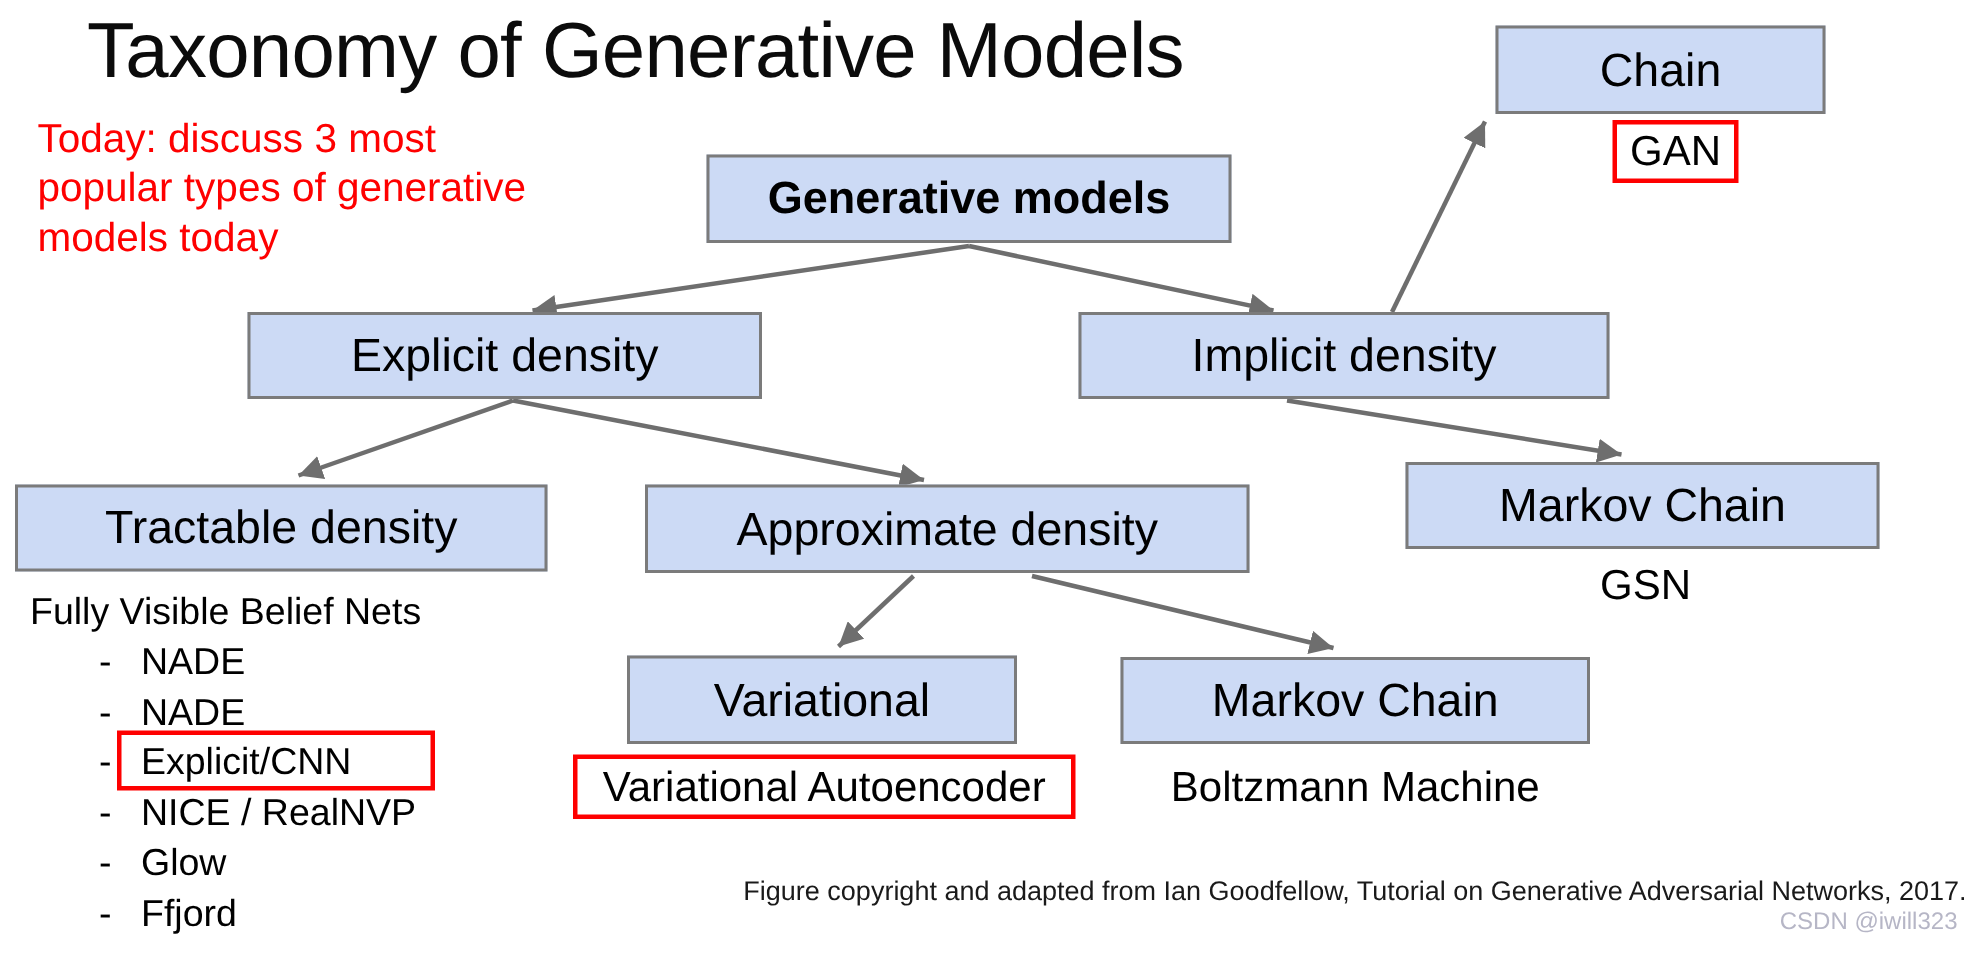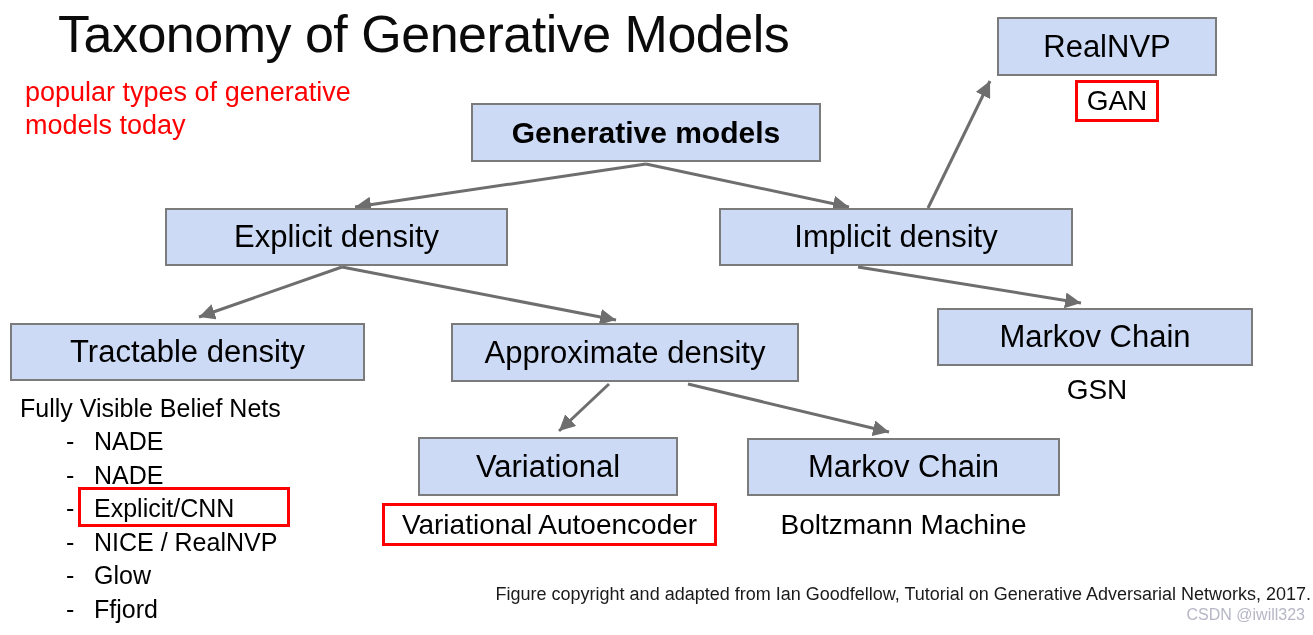--- a/index.html
+++ b/index.html
@@ -125,35 +125,36 @@
     <line x1="342" y1="267" x2="616" y2="320" marker-end="url(#ah)"></line>
     <line x1="858" y1="267" x2="1081" y2="303" marker-end="url(#ah)"></line>
     <line x1="928" y1="208" x2="990" y2="81" marker-end="url(#ah)"></line>
     <line x1="609" y1="384" x2="559" y2="431" marker-end="url(#ah)"></line>
     <line x1="688" y1="384" x2="889" y2="432" marker-end="url(#ah)"></line>
   </svg>
 
   <div class="title">Taxonomy of Generative Models</div>
 
   <div class="note">
+    <div>Today: discuss 3 most</div>
     <div>popular types of generative</div>
     <div>models today</div>
   </div>
 
   <div class="node bold" style="left:471px; top:103px; width:350px; height:59px;">Generative models</div>
 
-  <div class="node" style="left:997px; top:17px; width:220px; height:59px;">RealNVP</div>
+  <div class="node" style="left:997px; top:17px; width:220px; height:59px;">Chain</div>
 
   <div class="node" style="left:165px; top:208px; width:343px; height:58px;">Explicit density</div>
 
   <div class="node" style="left:685px; top:208px; width:354px; height:58px;margin-left:34px;">Implicit density</div>
 
   <div class="node" style="left:10px; top:323px; width:355px; height:58px;">Tractable density</div>
 
-  <div class="node" style="left:451px; top:323px; width:348px; height:59px;">Approximate density</div>
+  <div class="node" style="left:430px; top:323px; width:403px; height:59px;">Approximate density</div>
 
   <div class="node" style="left:937px; top:308px; width:316px; height:58px;">Markov Chain</div>
 
   <div class="node" style="left:418px; top:437px; width:260px; height:59px;">Variational</div>
 
   <div class="node" style="left:747px; top:438px; width:313px; height:58px;">Markov Chain</div>
 
   <div class="redbox" style="left:1075px; top:80px; width:84px; height:42px;">GAN</div>
 
   <div class="plain-label" style="left:1037px; top:374px; width:120px;">GSN</div>

